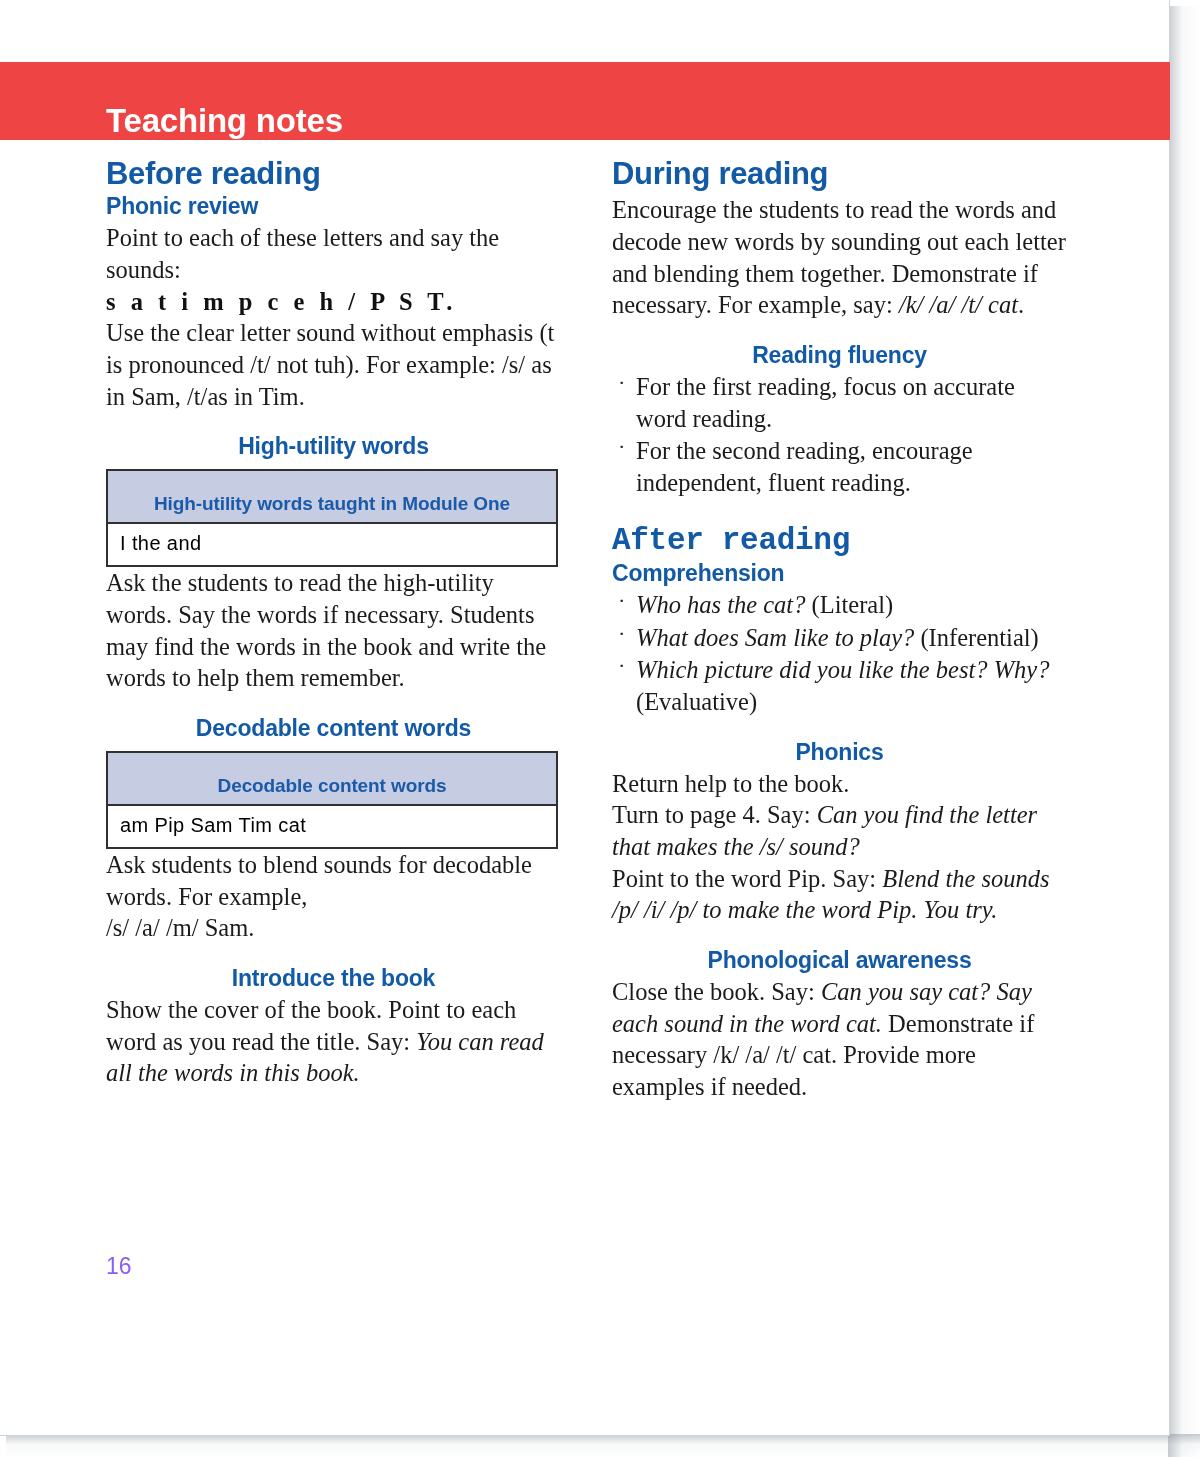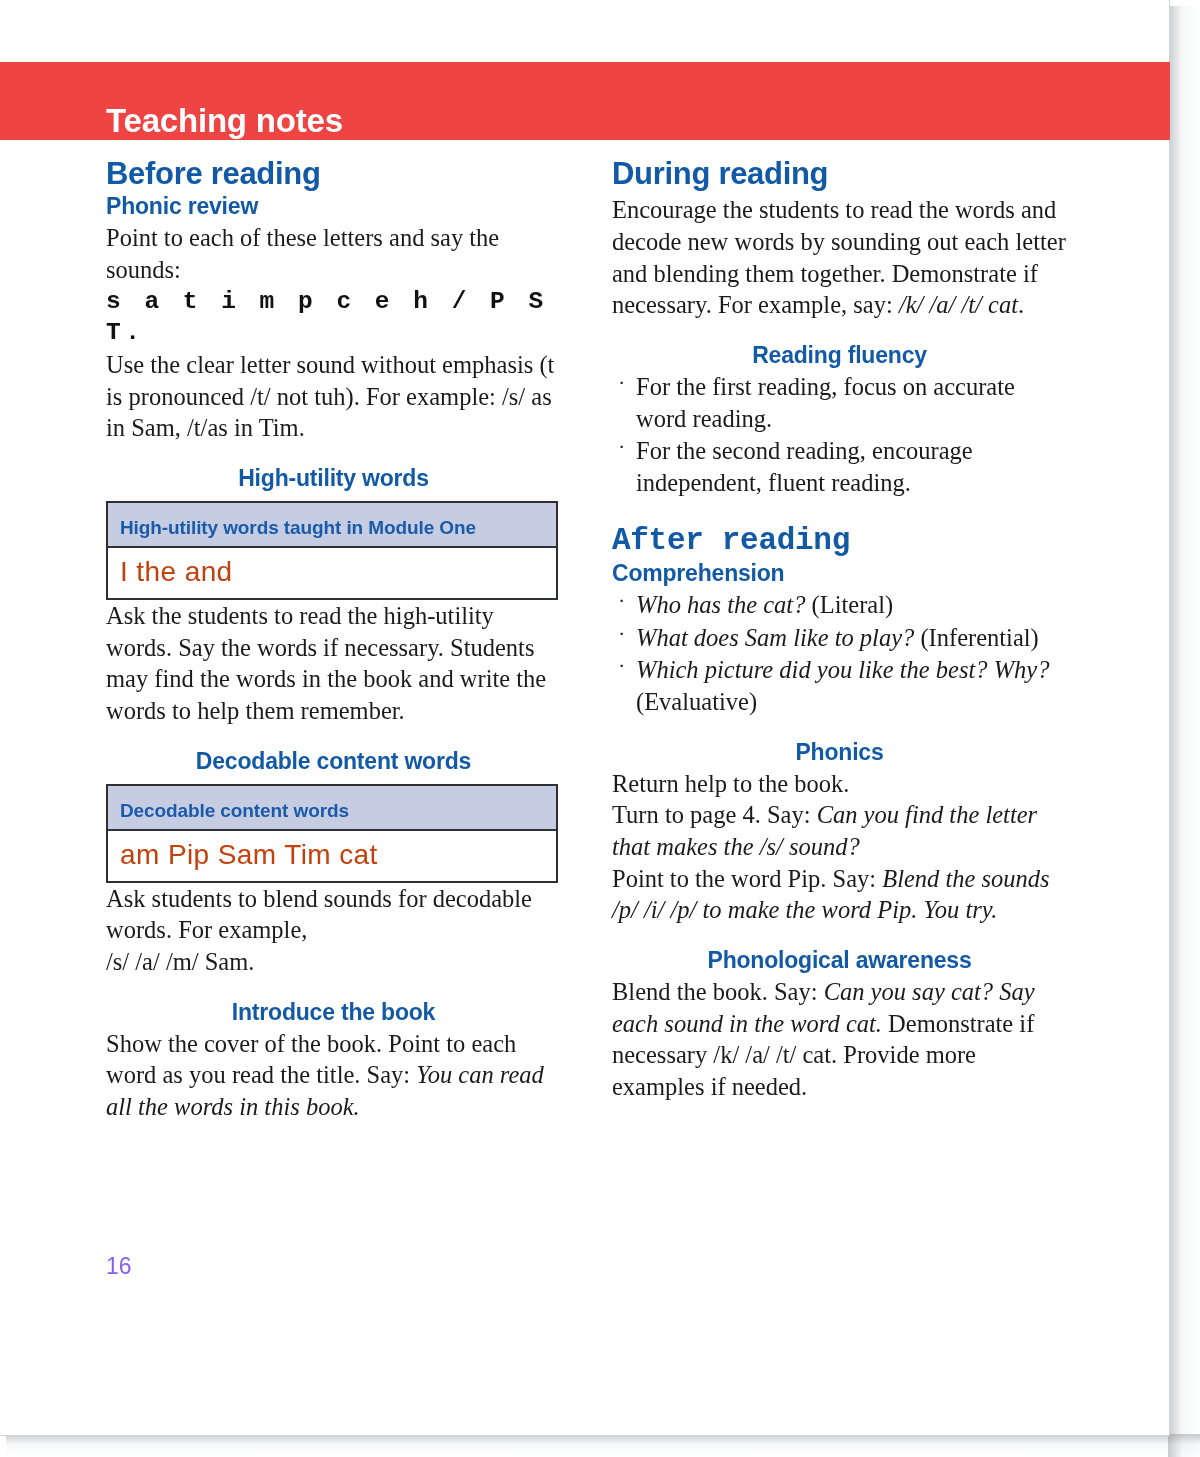--- a/index.html
+++ b/index.html
@@ -116,21 +116,21 @@
     line-height: 1.295;
     color: #1b1b1b;
     margin: 0;
   }
   p.body + p.body { margin-top: 0; }
   .it { font-style: italic; }
   .bd { font-weight: normal; }
 
   
   .letterstring {
-    font-family: Liberation Mono, monospace;
+    font-family: Liberation Serif, serif;
     font-weight: bold;
     font-size: 24.5px;
     line-height: 1.295;
     color: #111111;
     letter-spacing: 4.5px;
     margin: 0;
   }
 
   
   ul.bullets {
@@ -159,32 +159,33 @@
   
   .wordtable {
     border: 2px solid #2f3034;
     width: 452px;
     margin: 10px 0 0 0;
     background: #ffffff;
   }
   .wordtable-head {
     background: #c6cde3;
     border-bottom: 2px solid #2f3034;
-    padding: 14px 12px 7px 12px;
+    padding: 22px 12px 7px 12px;
     font-family: "Liberation Sans", sans-serif;
     font-weight: bold;
     font-size: 19px;
     color: #1a5aa8;
     letter-spacing: -0.1px;
+    text-align: center;
   }
   .wordtable-cell {
     padding: 8px 12px 10px 12px;
     font-family: "Liberation Sans", sans-serif;
-    font-size: 28px;
-    color: #c2410c;
+    font-size: 20px;
+    color: #000000;
     letter-spacing: 0.4px;
   }
   .after-table { margin-top: 16px; }
 
   
   #page-number {
     position: absolute;
     left: 106px;
     top: 1253px;
     font-family: "Liberation Sans", sans-serif;
@@ -255,20 +256,20 @@
         <li><span class="bullet-dot">·</span><span class="it">What does Sam like to play?</span><span> (Inferential)</span></li>
         <li><span class="bullet-dot">·</span><span class="it">Which picture did you like the best? Why?</span><span> (Evaluative)</span></li>
       </ul>
 
       <h2 class="h2 sp-top">Phonics</h2>
       <p class="body">Return help to the book.</p>
       <p class="body"><span>Turn to page 4. Say: </span><span class="it">Can you find the letter that makes the /s/ sound?</span></p>
       <p class="body"><span>Point to the word </span><span class="bd">Pip</span><span>. Say: </span><span class="it">Blend the sounds  /p/  /i/  /p/  to make the word </span><span class="it bd">Pip</span><span class="it">. You try.</span></p>
 
       <h2 class="h2 sp-top">Phonological awareness</h2>
-      <p class="body"><span>Blend the book. Say: </span><span class="it">Can you say </span><span class="it bd">cat</span><span class="it">? Say each sound in the word </span><span class="it bd">cat</span><span class="it">.</span><span> Demonstrate if necessary  /k/  /a/  /t/  </span><span class="bd">cat</span><span>. Provide more examples if needed.</span></p>
+      <p class="body"><span>Close the book. Say: </span><span class="it">Can you say </span><span class="it bd">cat</span><span class="it">? Say each sound in the word </span><span class="it bd">cat</span><span class="it">.</span><span> Demonstrate if necessary  /k/  /a/  /t/  </span><span class="bd">cat</span><span>. Provide more examples if needed.</span></p>
 
     </div>
   </div>
 
   <div id="page-number">16</div>
 
 </div>
 
 </body></html>

